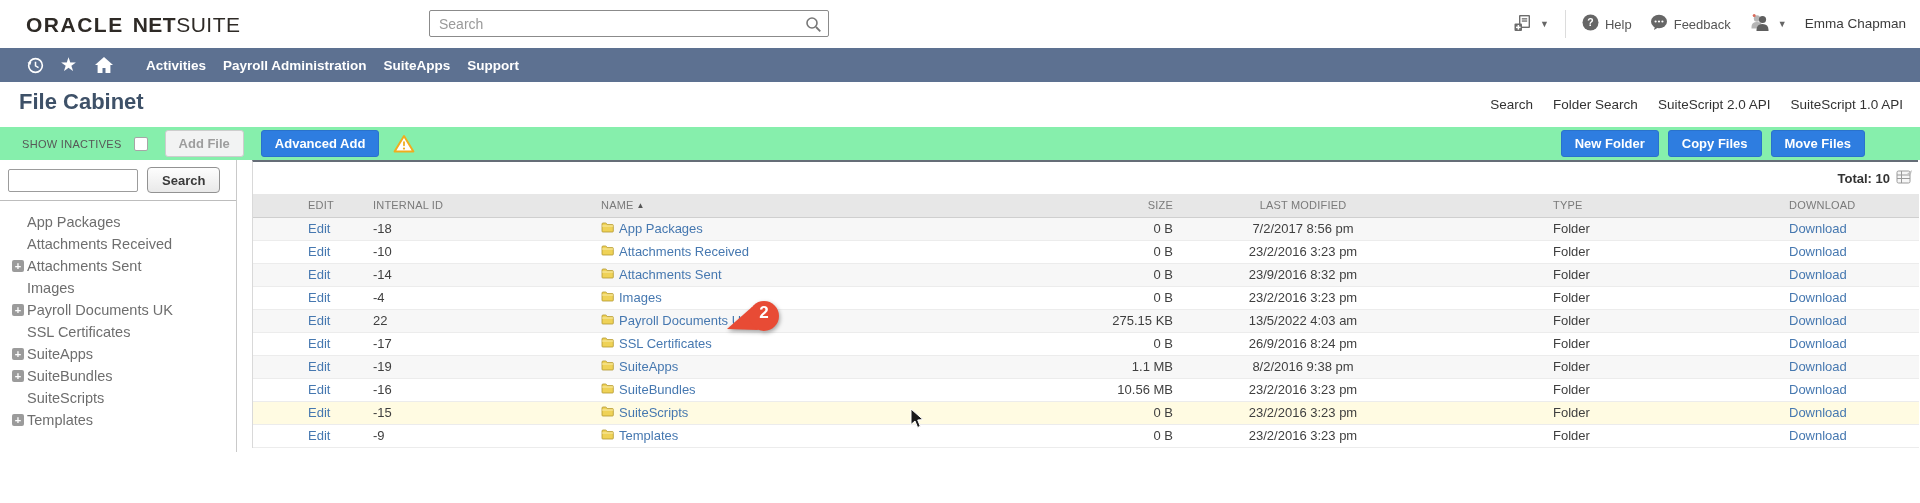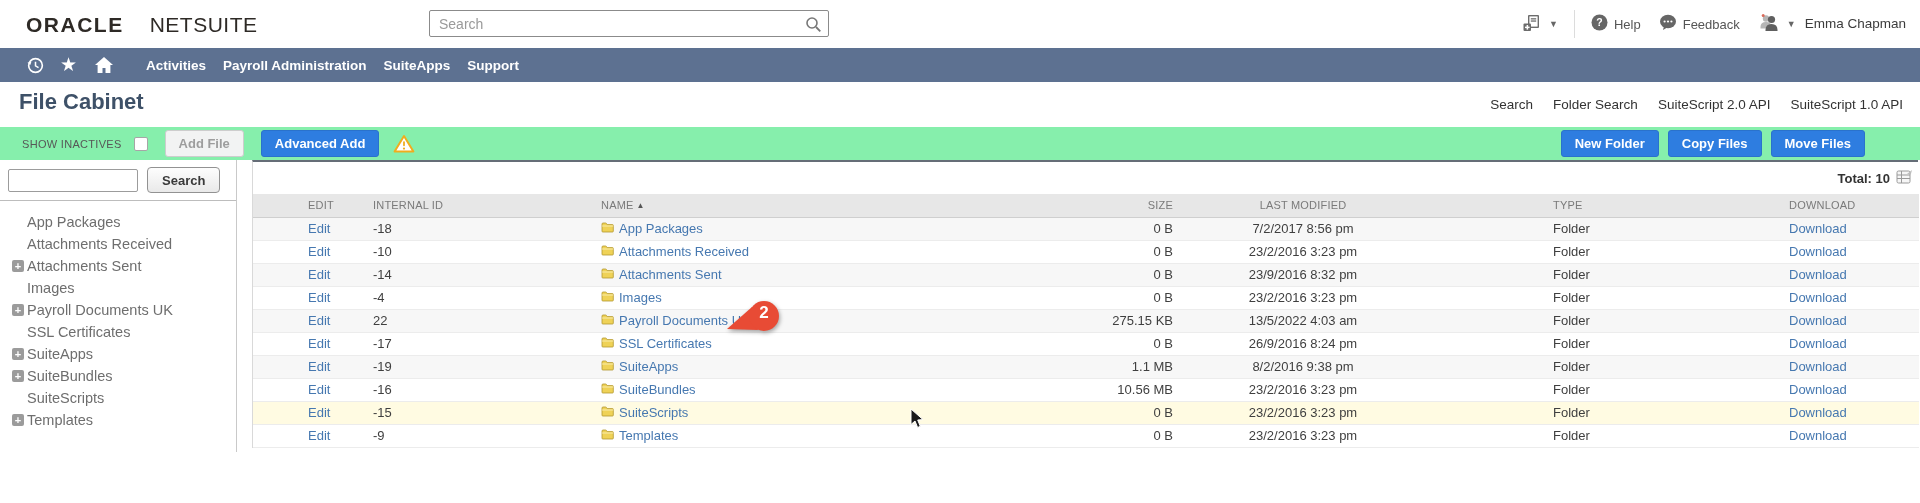--- a/index.html
+++ b/index.html
@@ -8,35 +8,35 @@
     width:1920px; height:503px; position:relative; overflow:hidden;
     background:#ffffff; font-family:"Liberation Sans", sans-serif;
     -webkit-font-smoothing:antialiased;
   }
   a { text-decoration:none; cursor:pointer; }
 
   
   .topbar { position:absolute; top:0; left:0; right:0; height:48px; background:#fff; }
   .logo { position:absolute; left:26px; top:13px; font-size:21px; color:#2e2a26; letter-spacing:.5px; white-space:nowrap; }
   .logo .oracle { font-weight:bold; letter-spacing:1.5px; }
-  .logo .net { font-weight:normal; margin-left:26px; }
+  .logo .net { font-weight:bold; margin-left:9px; }
   .logo .suite { font-weight:normal; }
   .global-search { position:absolute; left:429px; top:10px; width:400px; height:27px;
     border:1px solid #8b8b8b; border-radius:2px; background:#fff; }
   .global-search input { position:absolute; inset:0; border:0; outline:none; padding:0 30px 0 9px;
     font:14px "Liberation Sans",sans-serif; color:#444; background:transparent; }
   .global-search input::placeholder { color:#9a9a9a; }
   .global-search .mag { position:absolute; right:6px; top:5px; }
 
   .topbar-right { position:absolute; right:14px; top:5px; height:38px; display:flex; align-items:center; }
   .tb-item { display:flex; align-items:center; gap:6px; font-size:13px; color:#555; cursor:pointer; }
   .caret { font-size:9px; color:#666; margin-left:1px; }
   .tb-divider { width:1px; height:28px; background:#dcdcdc; margin:0 16px; }
   .gap16 { margin-left:18px; }
-  .user-info { margin-left:9px; line-height:1.25; cursor:pointer; }
+  .user-info { margin-left:18px; line-height:1.25; cursor:pointer; }
   .user-name { font-size:13.5px; color:#3c3c3c; }
   .user-account { font-size:10px; color:#6d6d6d; }
 
   
   .navbar { position:absolute; top:48px; left:0; right:0; height:34px; background:#5d7191;
     display:flex; align-items:center; padding-left:26px; }
   .nav-ico { width:34px; display:flex; justify-content:flex-start; align-items:center; cursor:pointer; }
   .nav-star { color:#fff; font-size:19px; line-height:19px; margin-top:-2px; }
   .nav-items { display:flex; margin-left:18px; column-gap:17px; }
   .nav-item { color:#fff; font-size:13.5px; font-weight:bold; padding:8px 0; cursor:pointer; white-space:nowrap; }

